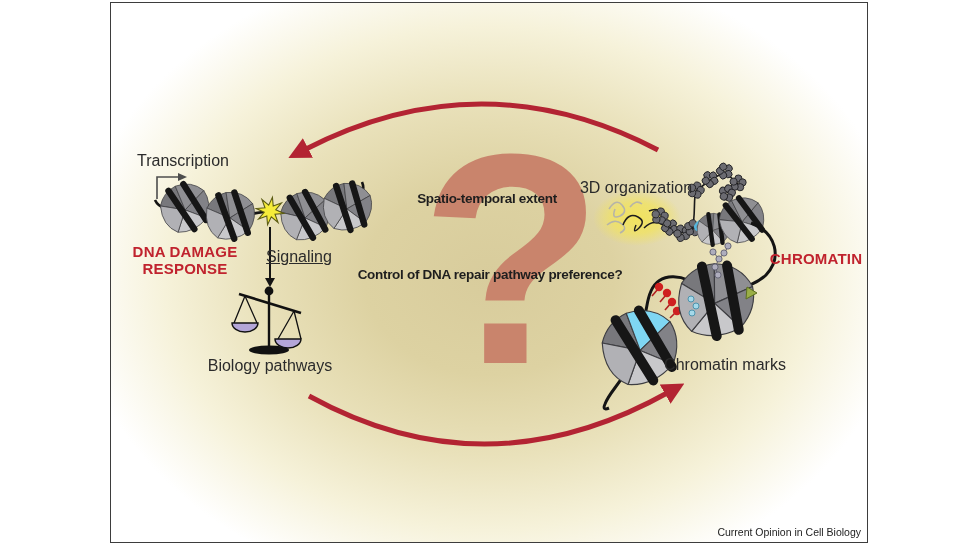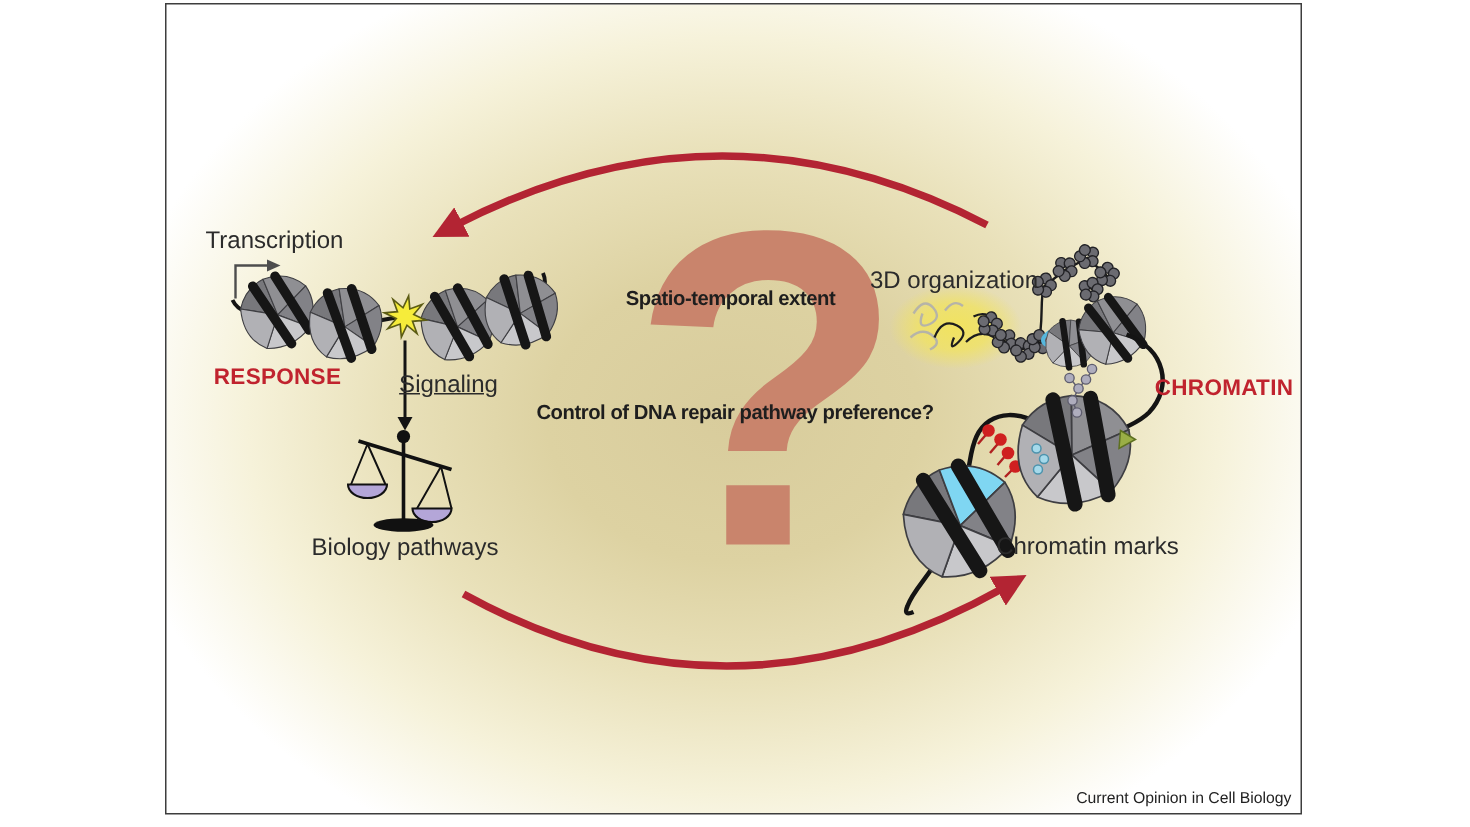--- a/index.html
+++ b/index.html
@@ -166,20 +166,21 @@
     </g>
 
     <polygon points="636,284 646,290 635,296" stroke="#5d7020" stroke-width="1" fill="#9aae46"></polygon>
   </svg>
 
   <div class="qmark">?</div>
 
   <div class="lbl" style="left:12px;top:151px;width:120px;">Transcription</div>
 
   <div class="red-title" style="left:4px;top:240px;width:140px;">
+    <div>DNA DAMAGE</div>
     <div>RESPONSE</div>
   </div>
 
   <div class="lbl" style="left:150px;top:247px;width:76px;text-decoration:underline;">Signaling</div>
 
   <div class="lbl" style="left:89px;top:356px;width:140px;">Biology pathways</div>
 
   <div class="q" style="left:256px;top:188px;width:240px;">
     <div>Spatio-temporal extent</div>
   </div>

